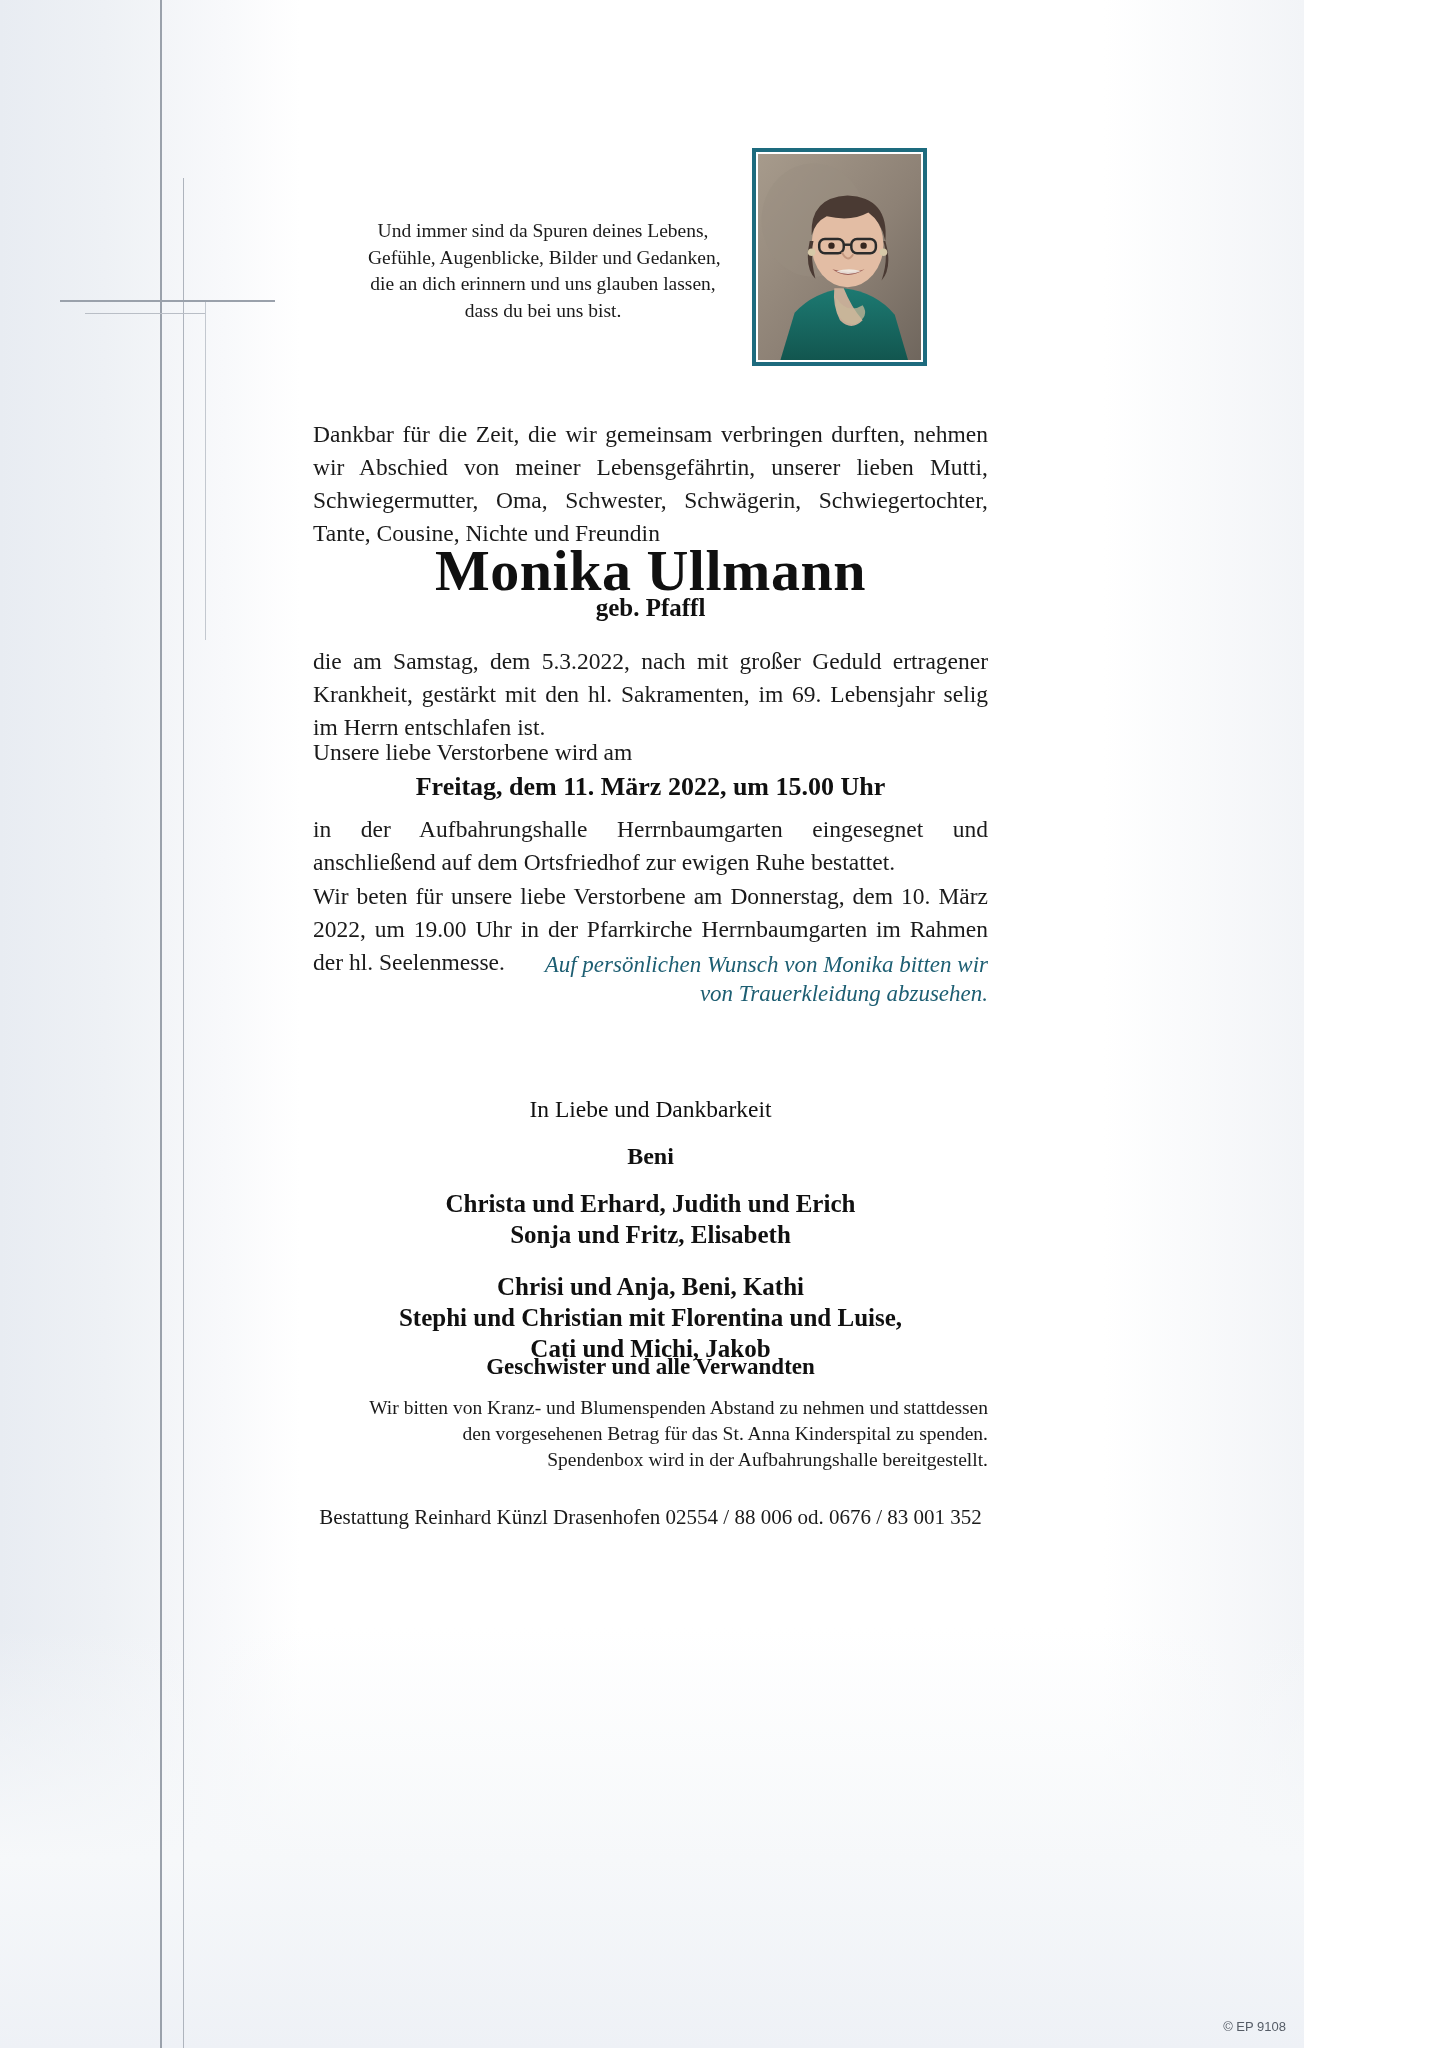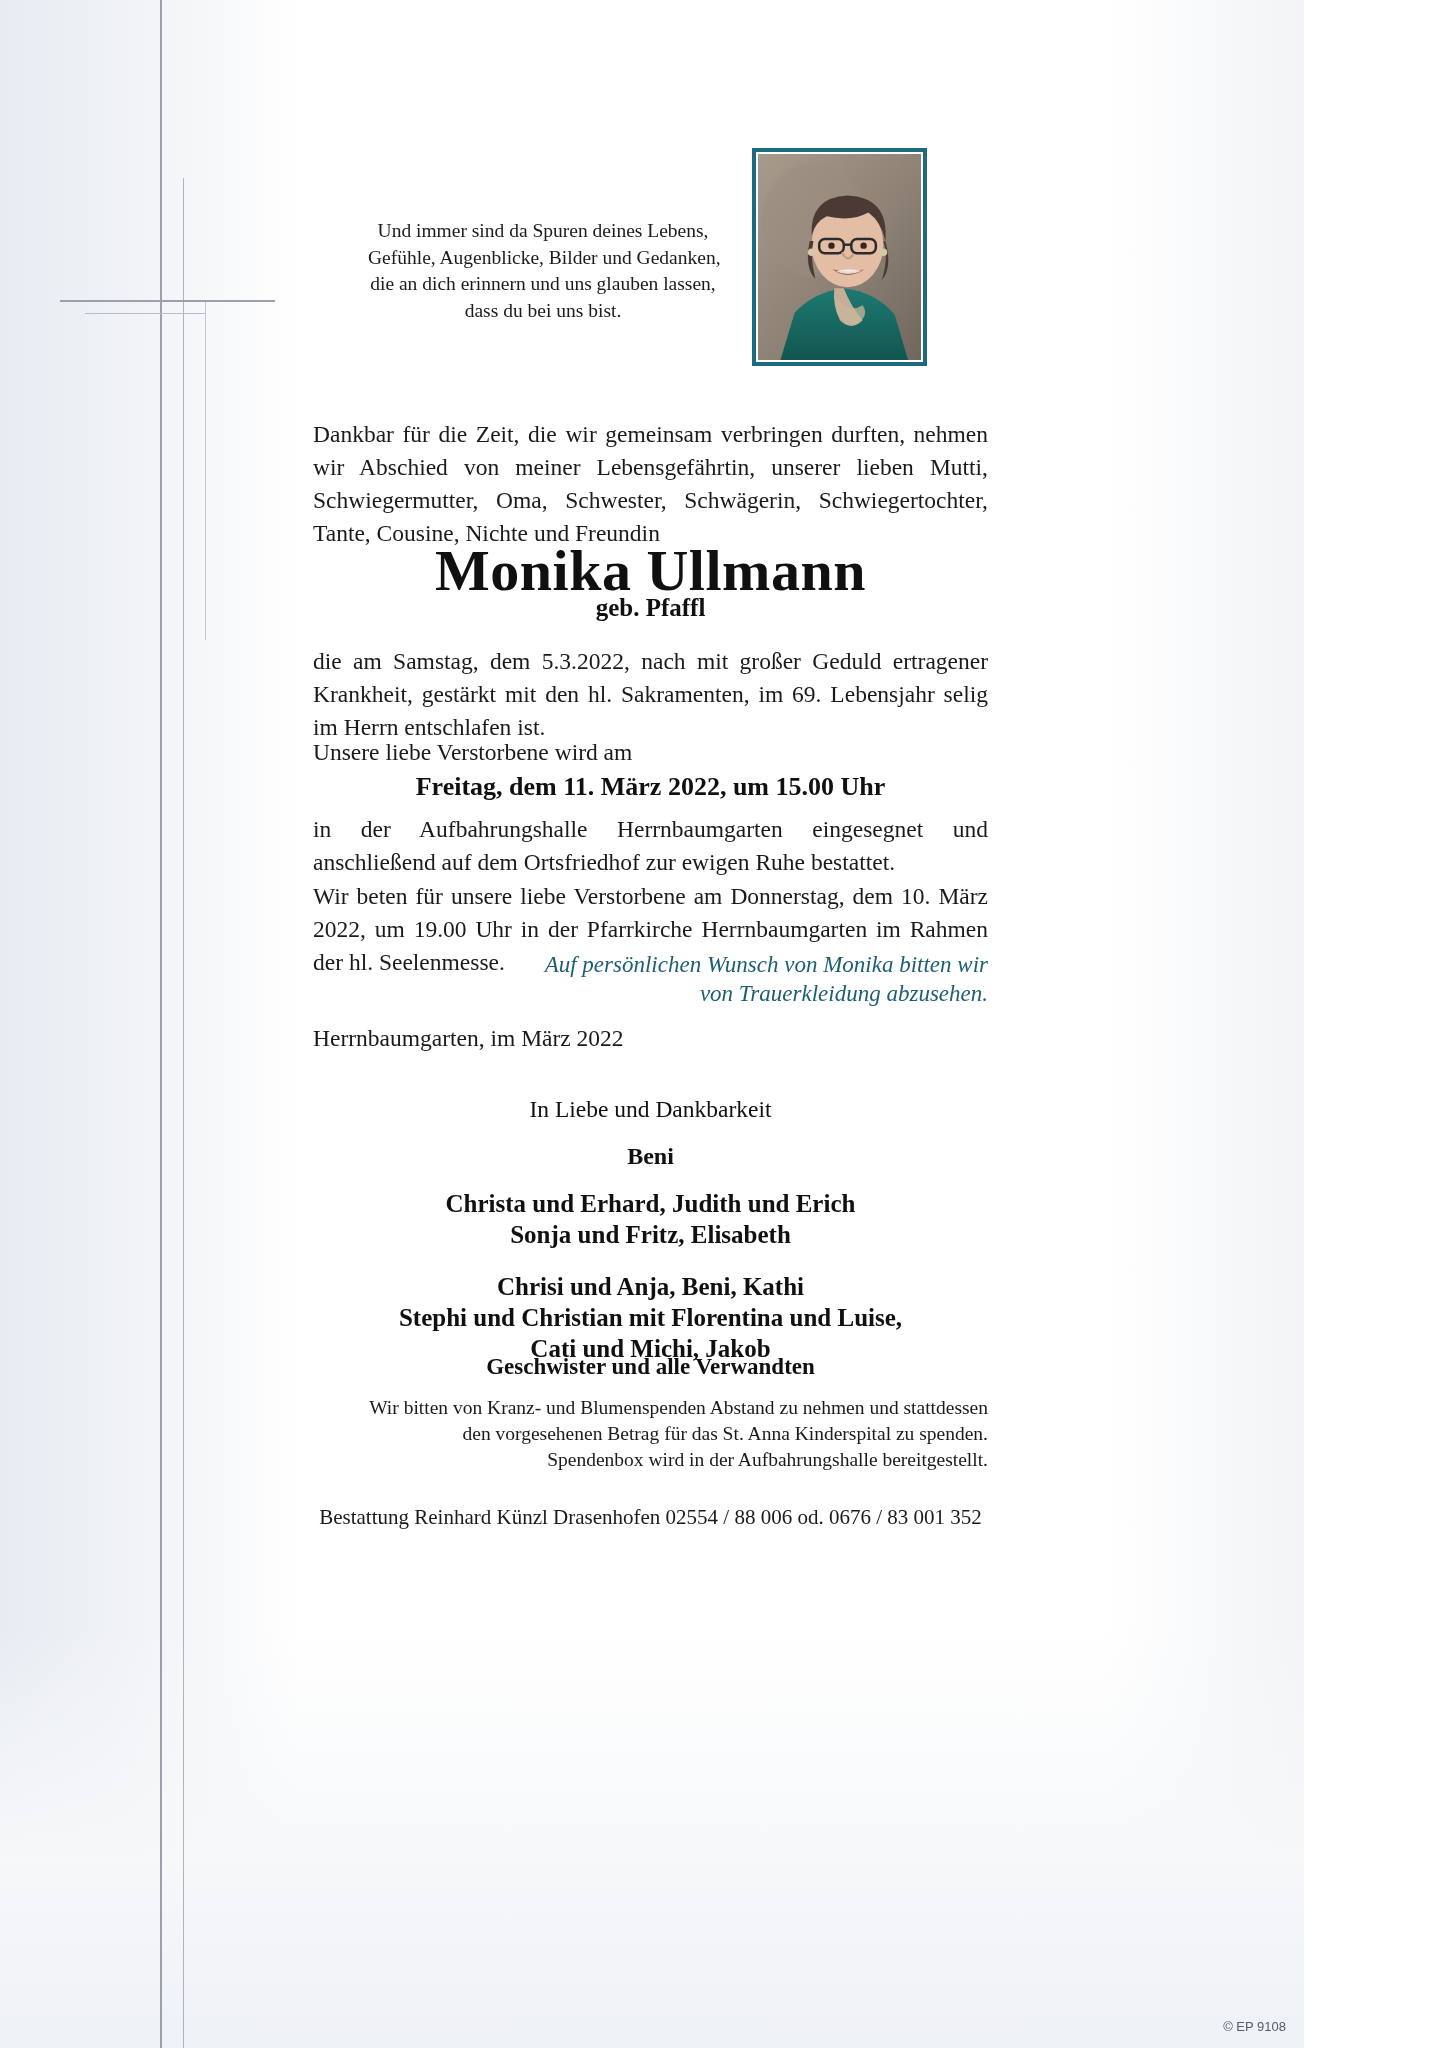--- a/index.html
+++ b/index.html
@@ -276,21 +276,20 @@
 
     <div class="para p-place">in der Aufbahrungshalle Herrnbaumgarten eingesegnet und anschließend auf dem Ortsfriedhof zur ewigen Ruhe bestattet.</div>
 
     <div class="para p-pray">Wir beten für unsere liebe Verstorbene am Donnerstag, dem 10. März 2022, um 19.00 Uhr in der Pfarrkirche Herrnbaumgarten im Rahmen der hl. Seelenmesse.</div>
 
     <div class="wish">
       <div>Auf persönlichen Wunsch von Monika bitten wir</div>
       <div>von Trauerkleidung abzusehen.</div>
     </div>
 
-    <div class="para noj p-town">Herrnbaumgarten, im März 2022</div>
 
     <div class="closing c-love">In Liebe und Dankbarkeit</div>
     <div class="closing c-lois">Beni</div>
 
     <div class="closing c-kids">
       <div>Christa und Erhard, Judith und Erich</div>
       <div>Sonja und Fritz, Elisabeth</div>
     </div>
 
     <div class="closing c-grand">

